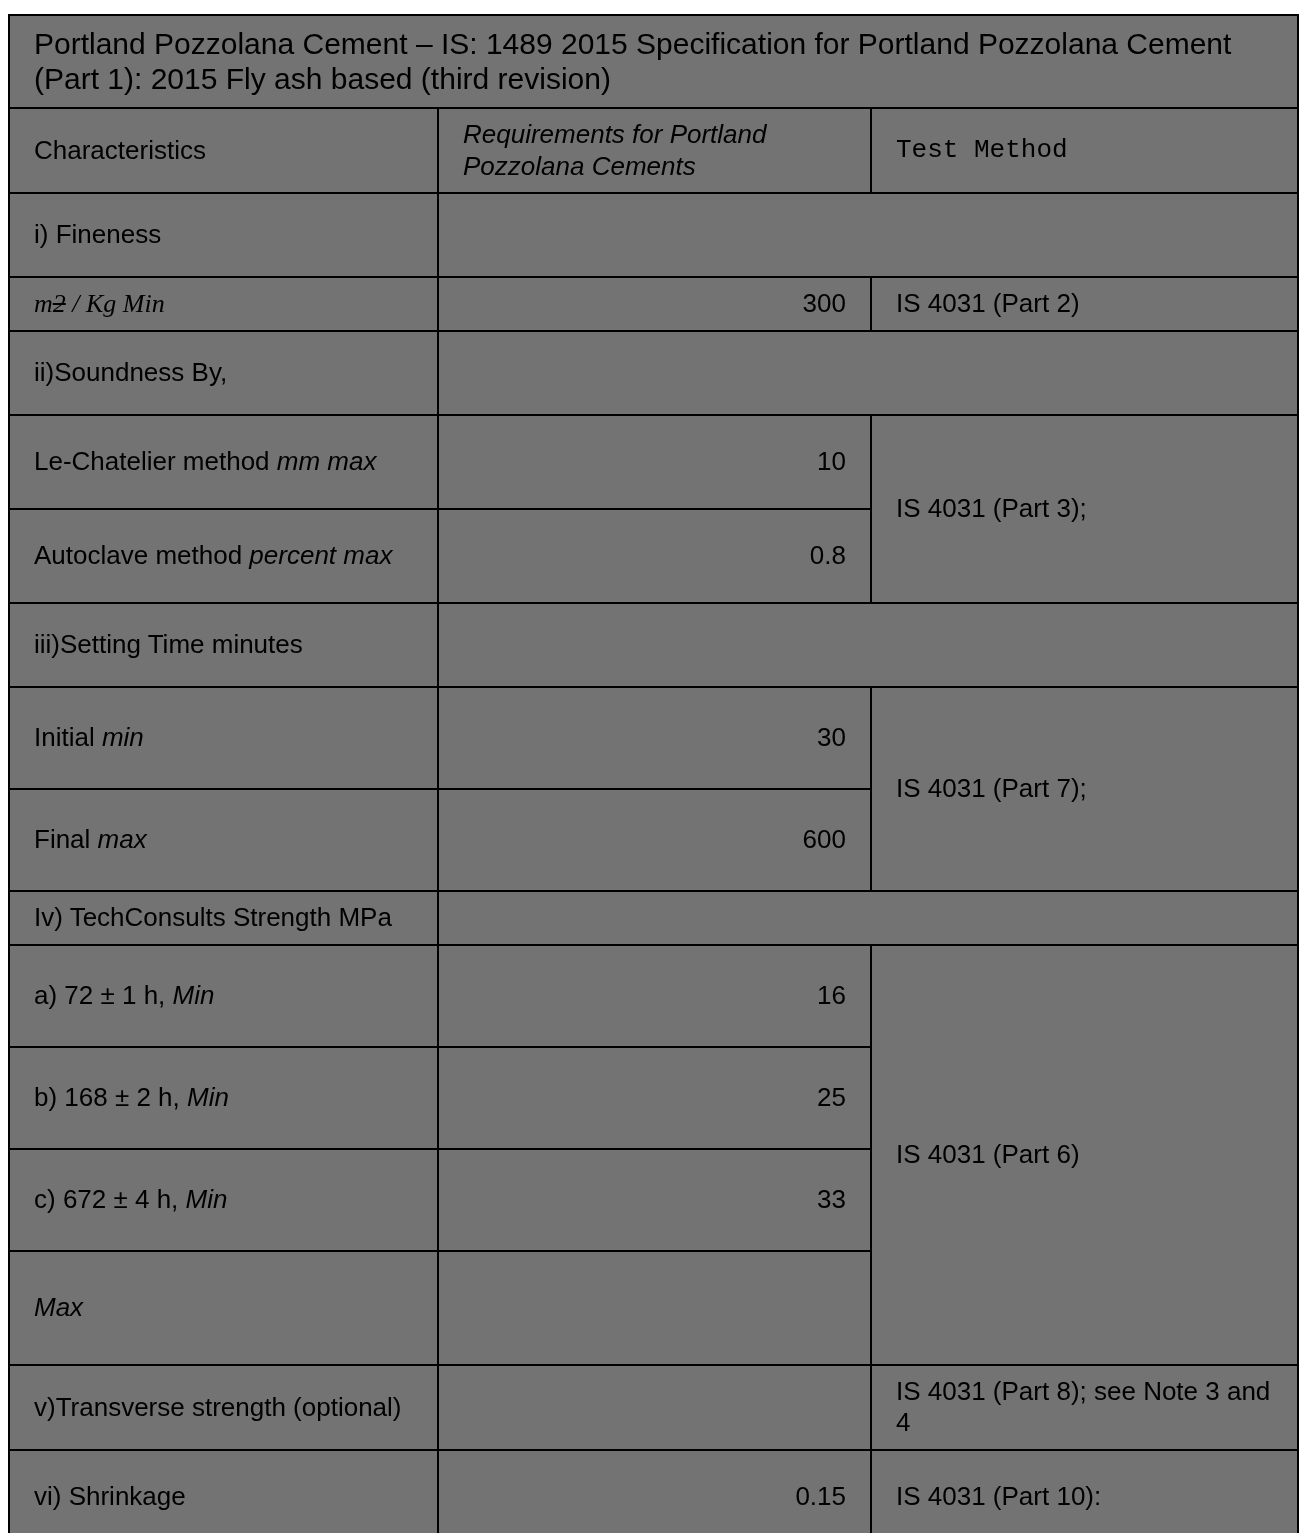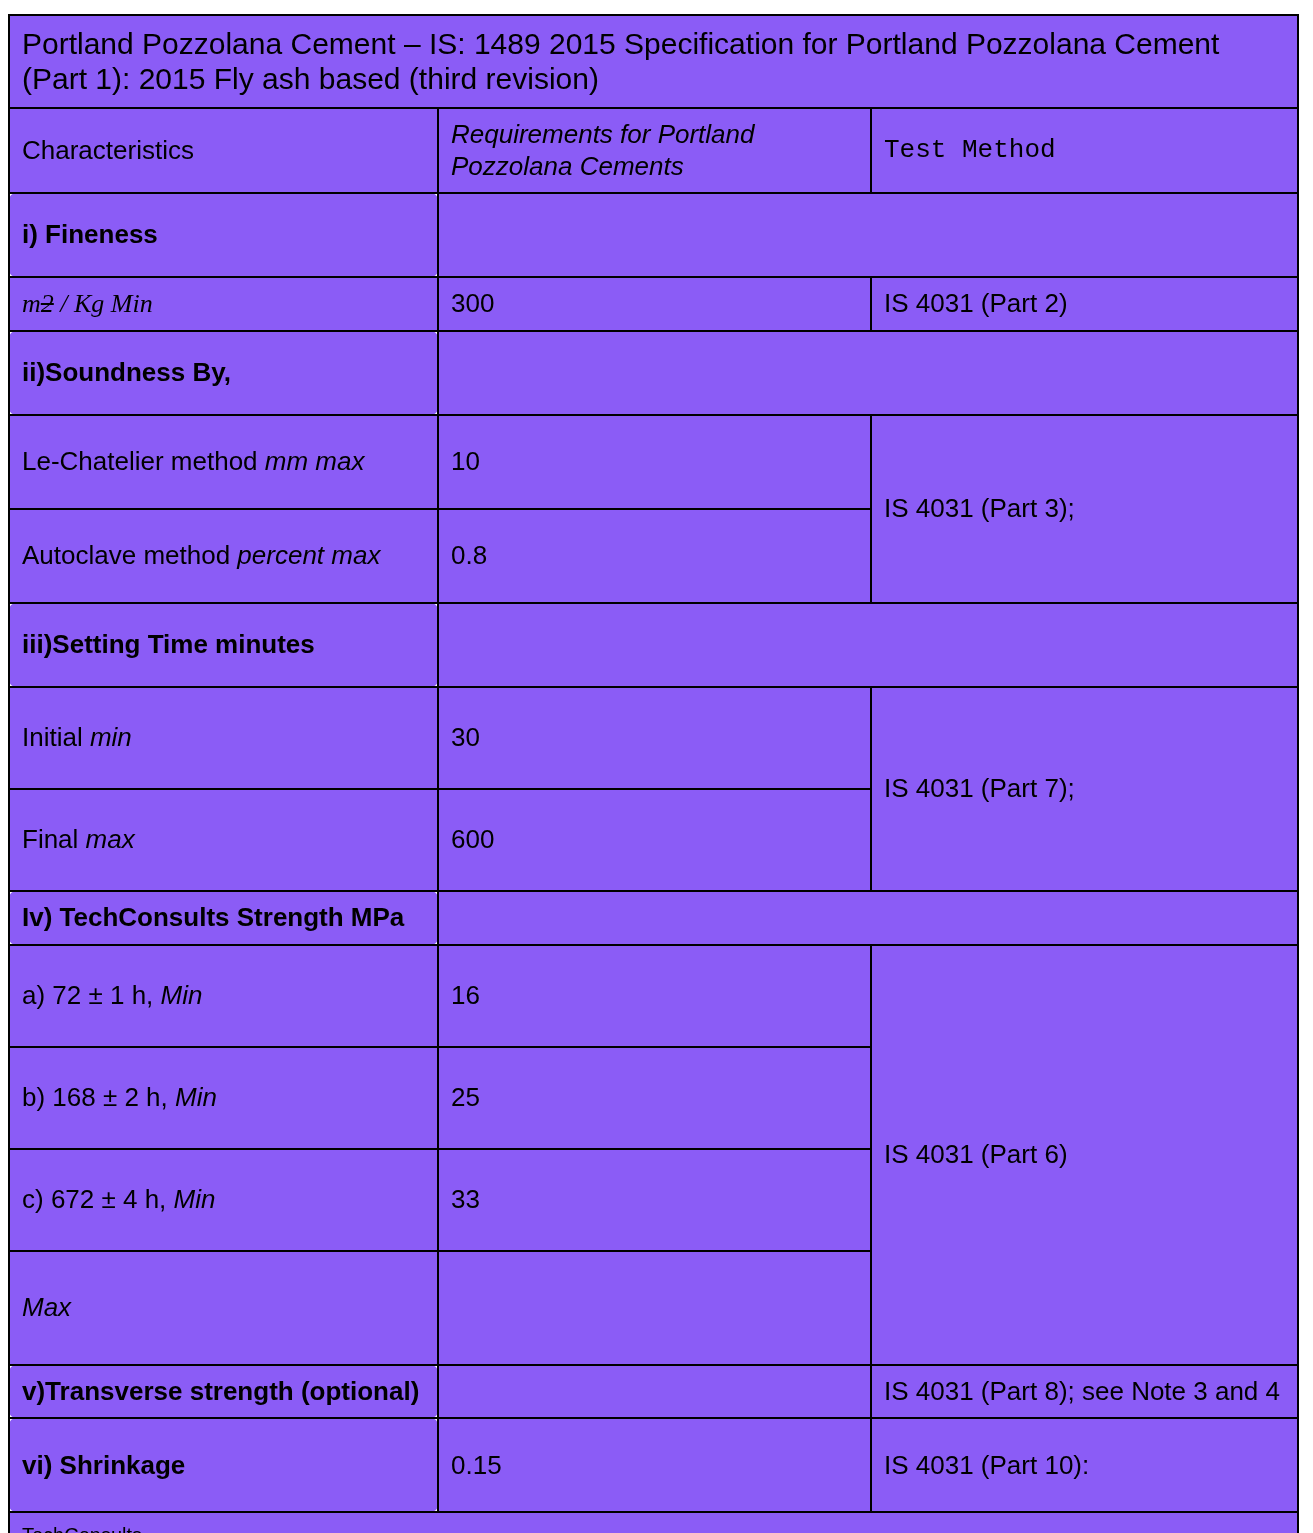--- a/index.html
+++ b/index.html
@@ -27,56 +27,55 @@
   table.spec {
     border-collapse: collapse;
     table-layout: fixed;
     width: 1289px;
     font-size: 26px;
     line-height: 1.22;
   }
 
   table.spec td {
     border: 2px solid #000000;
-    padding: 10px 12px;
-    vertical-align: middle;
-    background: #8b5cf6;
+    padding: 10px 24px;
+    vertical-align: middle;
+    background: #737373;
     word-wrap: break-word;
   }
 
   
   col.c1 { width: 429px; }
   col.c2 { width: 433px; }
   col.c3 { width: 427px; }
 
   .title-cell {
     font-size: 30px;
     line-height: 1.18;
     padding: 8px 12px 10px 14px;
     vertical-align: top;
   }
 
   .hdr-left   { vertical-align: middle; }
   .hdr-center { text-align: left; vertical-align: middle; font-style: italic; }
   .hdr-right  { vertical-align: middle; font-family: Liberation Mono, monospace; }
 
   .section-head {
-    font-weight: bold;
-    border-radius: 7px;
+    font-weight: normal;
   }
   .section-head.tall   { height: 62px; }
   .section-head.tall2  { height: 62px; margin-left: 26px; }
 
   .indent {
     padding-left: 66px;
     font-style: italic;
   }
 
   .num {
-    text-align: left;
+    text-align: right;
     vertical-align: middle;
   }
 
   .it { font-style: italic; }
 
   .method {
     vertical-align: middle;
   }
 
   .m2 {

